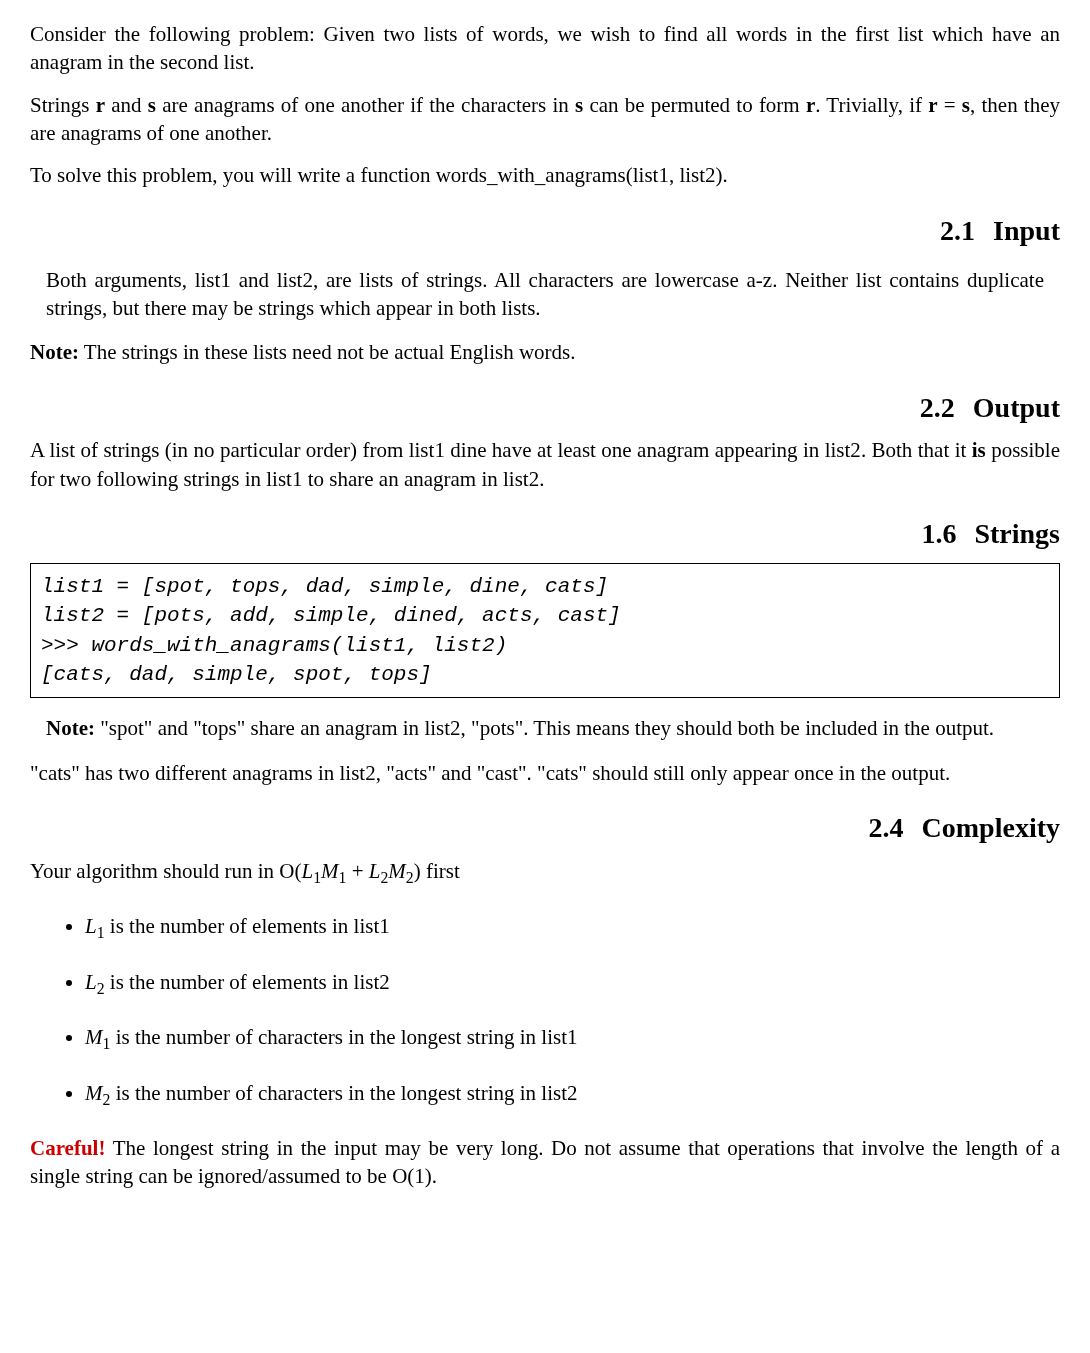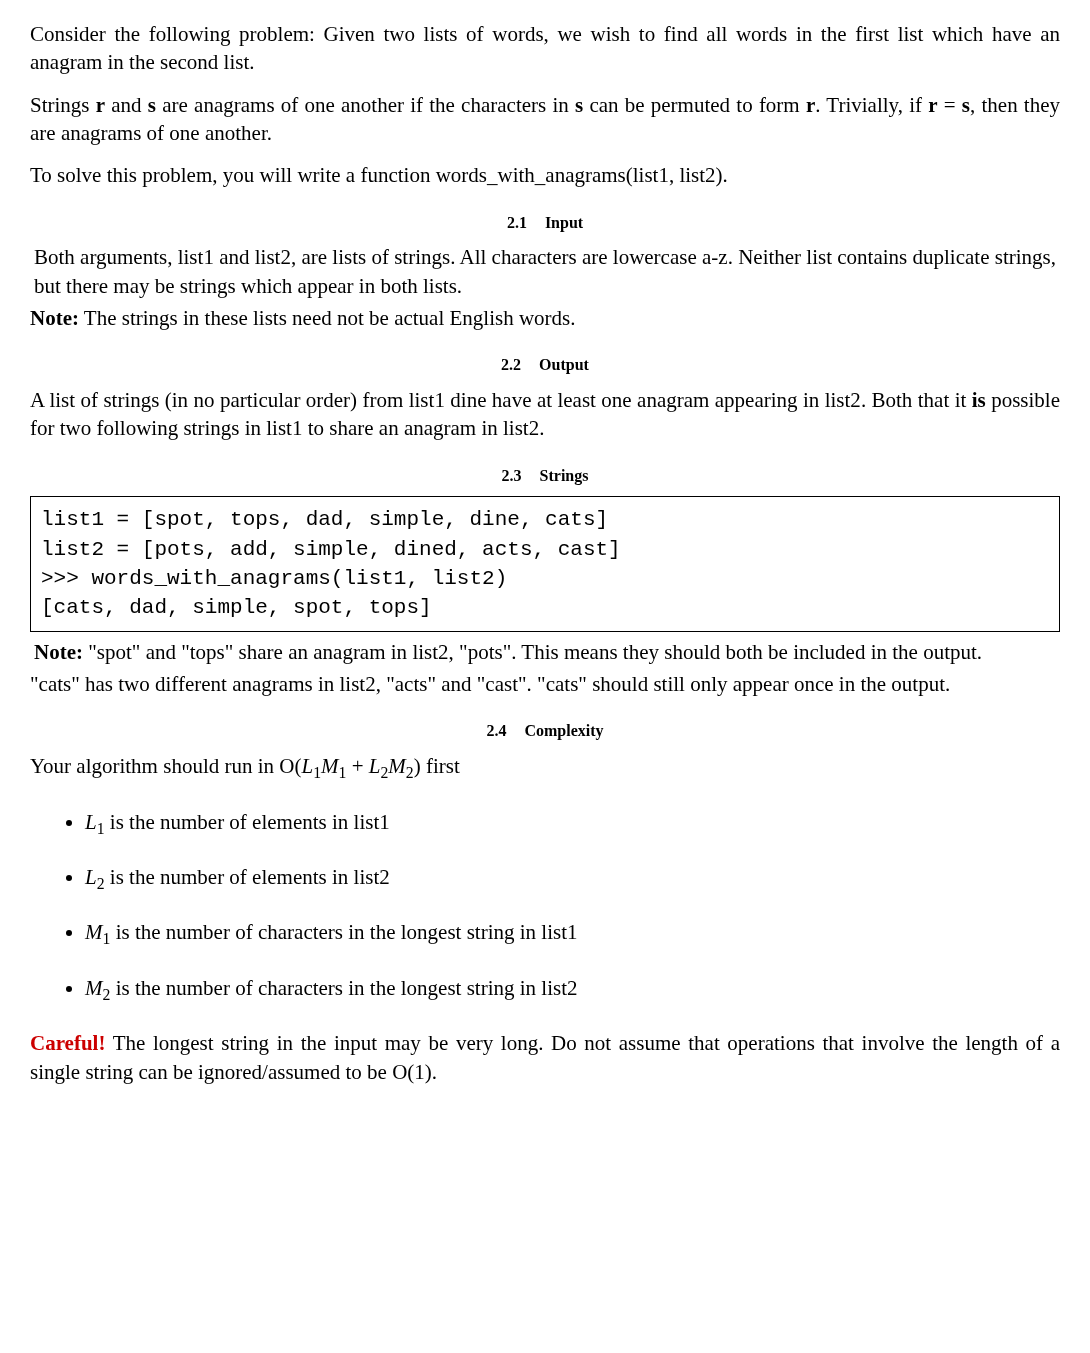--- a/index.html
+++ b/index.html
@@ -13,27 +13,27 @@
     width: 1090px;
     box-sizing: border-box;
     padding: 20px 30px 30px 30px;
     line-height: 1.35;
     text-align: justify;
   }
   p {
     margin: 0 0 14px 0;
   }
   .nomargin {
-    margin: 4px;
+    margin: 16px;
   }
   h3.subsection {
     font-weight: bold;
-    font-size: 16px;
+    font-size: 28px;
     margin: 22px 0 10px 0;
-    text-align: center;
+    text-align: right;
   }
   h3.subsection .secnum {
     margin-right: 18px;
   }
   .tt {
     font-family: Liberation Serif, serif;
   }
   .bold {
     font-weight: bold;
   }
@@ -43,20 +43,21 @@
   }
   .codebox {
     border: 1px solid #000;
     margin: 6px 0 6px 0;
     padding: 8px 10px 8px 10px;
     font-family: "Courier New", Courier, monospace;
     font-size: 21px;
     white-space: pre;
     line-height: 1.4;
     text-align: left;
+    font-style: italic;
   }
   ul.bullets {
     list-style-type: disc;
     margin: 8px 0 8px 0;
     padding-left: 55px;
     text-align: left;
   }
   ul.bullets li {
     margin: 24px 0;
   }
@@ -95,21 +96,21 @@
 
 <h3 class="subsection">
   <span class="secnum">2.2</span><span>Output</span>
 </h3>
 
 <p>
   <span>A list of strings (in no particular order) from </span><span class="tt">list1</span><span> dine have at least one anagram appearing in </span><span class="tt">list2</span><span>. Both that it </span><span class="bold">is</span><span> possible for two following strings in </span><span class="tt">list1</span><span> to share an anagram in </span><span class="tt">list2</span><span>.</span>
 </p>
 
 <h3 class="subsection">
-  <span class="secnum">2.3</span><span>Strings</span>
+  <span class="secnum">1.6</span><span>Strings</span>
 </h3>
 
 <div class="codebox">list1 = [spot, tops, dad, simple, dine, cats]
 list2 = [pots, add, simple, dined, acts, cast]
 &gt;&gt;&gt; words_with_anagrams(list1, list2)
 [cats, dad, simple, spot, tops]</div>
 
 <p class="nomargin">
   <span class="bold">Note:</span><span> "spot" and "tops" share an anagram in </span><span class="tt">list2</span><span>, "pots". This means they should both be included in the output.</span>
 </p>

